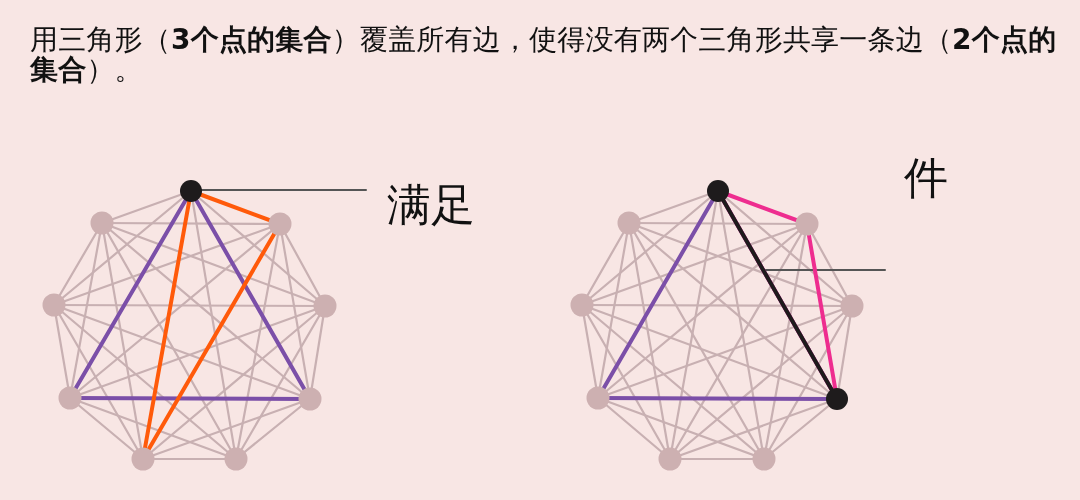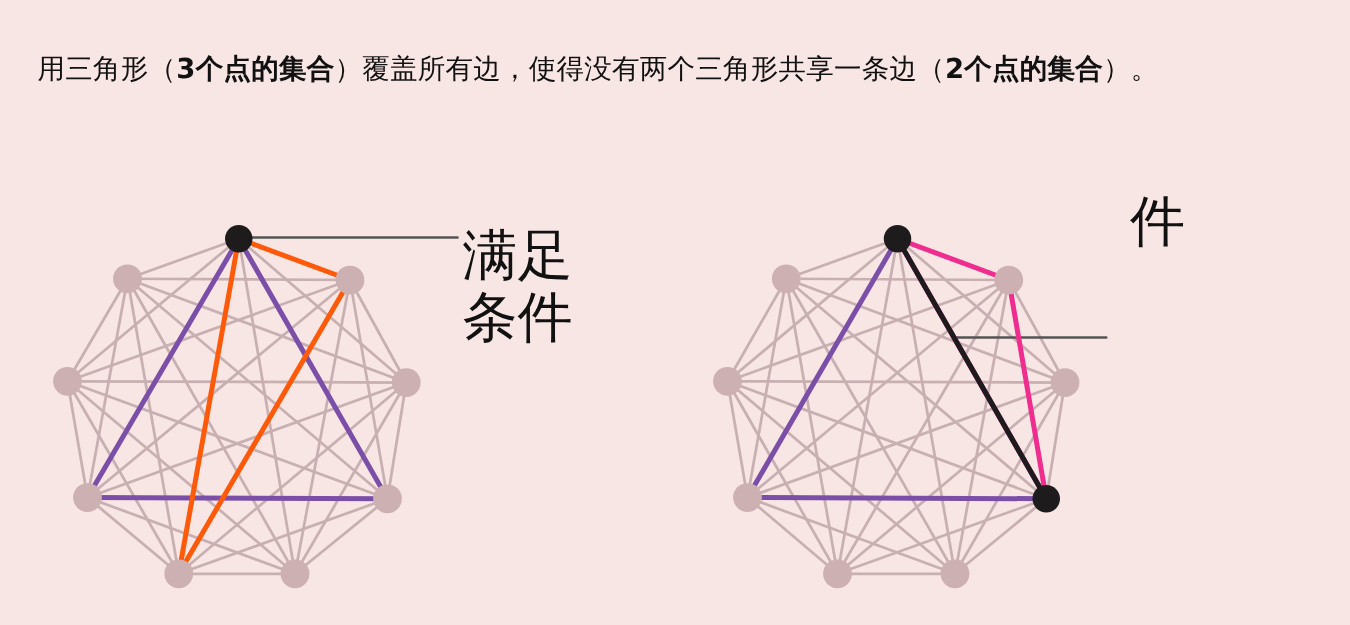--- a/index.html
+++ b/index.html
@@ -1,17 +1,17 @@
 <!DOCTYPE html>
 <html><head>
 <meta charset="utf-8">
 <style>
   html, body { margin:0; padding:0; }
   body { width:1080px; height:500px; background:#f8e6e4; position:relative; overflow:hidden; font-family:"DejaVu Sans","Liberation Sans",sans-serif; color:#111; }
-  .caption { position:absolute; left:30px; top:25px; width:1030px; font-size:22px; line-height:30px; letter-spacing:0.2px;margin-top:16px; }
+  .caption { position:absolute; left:30px; top:25px; width:1030px; font-size:28px; line-height:30px; letter-spacing:0.2px; }
   .caption b { font-weight:bold; }
   svg.graph { position:absolute; left:0; top:0; }
   .label { position:absolute; font-size:44px; line-height:50px; color:#111; font-family:"DejaVu Sans",sans-serif; }
   .label span { display:block; }
 </style>
 </head>
 <body>
 
 <div class="caption">
   <span>用三角形（</span><b>3个点的集合</b><span>）覆盖所有边，使得没有两个三角形共享一条边（</span><b>2个点的集合</b><span>）。</span>
@@ -118,20 +118,19 @@
     <circle cx="807" cy="224" r="11.5" fill="#cdb0b1"></circle>
     <circle cx="852" cy="306" r="11.5" fill="#cdb0b1"></circle>
     <circle cx="837" cy="399" r="11" fill="#1e1b1c"></circle>
     <circle cx="764" cy="459" r="11.5" fill="#cdb0b1"></circle>
     <circle cx="670" cy="459" r="11.5" fill="#cdb0b1"></circle>
     <circle cx="598" cy="398" r="11.5" fill="#cdb0b1"></circle>
     <circle cx="582" cy="305" r="11.5" fill="#cdb0b1"></circle>
     <circle cx="629" cy="223" r="11.5" fill="#cdb0b1"></circle>
   </svg>
 
-<div class="label" style="left:370px; top:180px;text-align:center;">
+<div class="label" style="left:387px; top:180px;text-align:center;">
   <span>满足</span>
-  <span>条件</span>
 </div>
 
 <div class="label" style="left:904px; top:153px;">
   <span>件</span>
 </div>
 
 </body></html>

